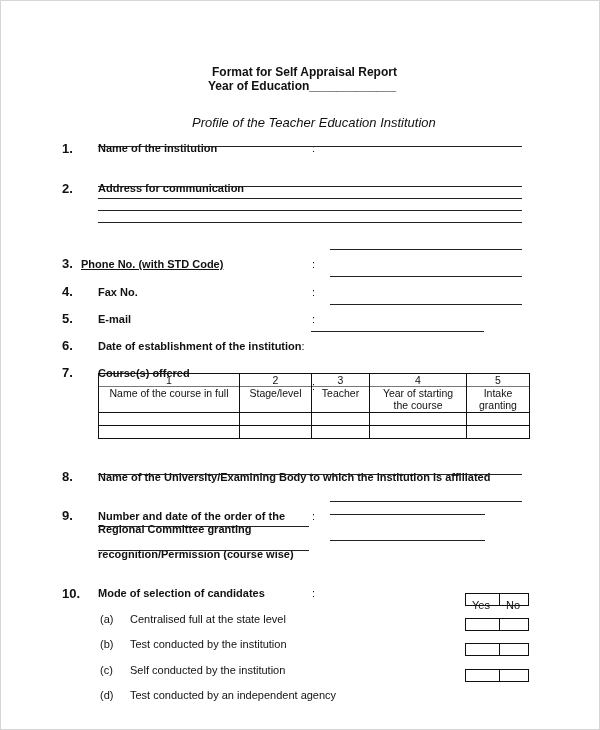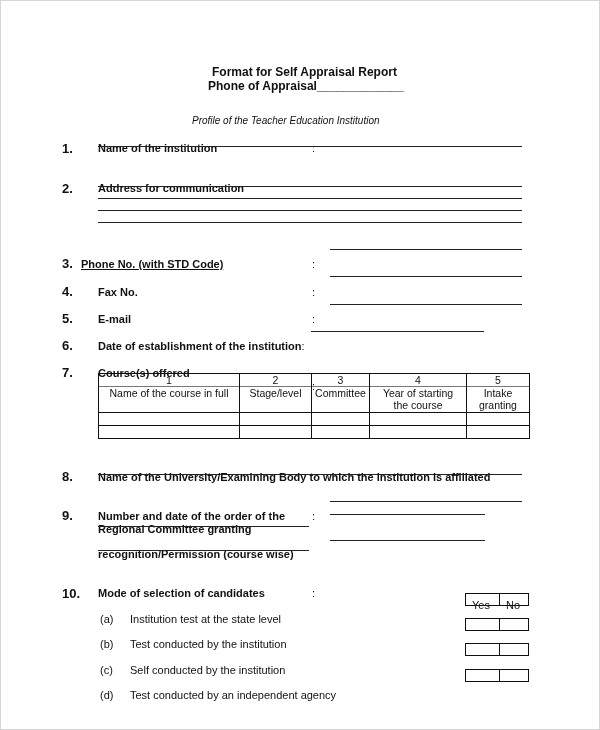--- a/index.html
+++ b/index.html
@@ -8,21 +8,21 @@
     background: #ffffff;
     font-family: "Liberation Sans", sans-serif;
     color: #111;
   }
   .page {
     position: absolute; left: 0; top: 0; width: 598px; height: 728px;
     border: 1px solid #d6d6d6; background: #fff;
   }
   .abs { position: absolute; white-space: nowrap; margin-top: 20px; }
   .title { font-weight: bold; font-size: 12px; }
-  .subtitle { font-style: italic; font-size: 10px; }
+  .subtitle { font-style: italic; font-size: 13px; }
   .num { font-weight: bold; font-size: 13px; }
   .lbl { font-weight: bold; font-size: 11px; }
   .colon { font-size: 11px; }
   .line { position: absolute; height: 0; border-top: 1.5px solid #222; }
   .sub-key, .sub-text { font-size: 11px; }
   table.courses {
     position: absolute; left: 97px; top: 372px; width: 431px;
     border-collapse: collapse; font-size: 10.5px; table-layout: fixed;
   }
   table.courses td {
@@ -42,21 +42,21 @@
   .yn-box .yes { left: 0; width: 33px; border-right: 1px solid #111; }
   .yn-box .no { left: 34px; width: 29px; }
 </style>
 </head>
 <body>
 
 <div class="page">
 
   <div class="abs title" style="left:211px; top:44px;">Format for Self Appraisal Report</div>
   <div class="abs title" style="left:207px; top:58px;">
-    <span>Phone of Appraisal</span><span>_____________</span>
+    <span>Year of Education</span><span>_____________</span>
   </div>
   <div class="abs subtitle" style="left:191px; top:94px;">Profile of the Teacher Education Institution</div>
 
   <div class="abs num" style="left:61px; top:120px;">1.</div>
   <div class="abs lbl" style="left:97px; top:121px;">Name of the institution</div>
   <div class="abs colon" style="left:311px; top:121px;">:</div>
   <div class="line" style="left:97px; top:145px; width:424px;"></div>
 
   <div class="abs num" style="left:61px; top:160px;">2.</div>
   <div class="abs lbl" style="left:97px; top:161px;">Address for communication</div>
@@ -100,21 +100,21 @@
         <tr class="hdr-num">
       <td>1</td>
       <td>2</td>
       <td>3</td>
       <td>4</td>
       <td>5</td>
     </tr>
     <tr class="hdr-lbl">
       <td>Name of the course in full</td>
       <td>Stage/level</td>
-      <td>Committee</td>
+      <td>Teacher</td>
       <td style="padding:0 8px;">Year of starting the course</td>
       <td style="padding:0 6px;">Intake granting</td>
     </tr>
     <tr class="data">
       <td></td>
       <td></td>
       <td></td>
       <td></td>
       <td></td>
     </tr>
@@ -145,21 +145,21 @@
   <div class="line" style="left:97px; top:549px; width:211px;"></div>
 
   <div class="abs num" style="left:61px; top:565px;">10.</div>
   <div class="abs lbl" style="left:97px; top:566px;">Mode of selection of candidates</div>
   <div class="abs colon" style="left:311px; top:566px;">:</div>
 
   <div class="abs yn-head" style="left:471px; top:578px;">Yes</div>
   <div class="abs yn-head" style="left:505px; top:578px;">No</div>
 
   <div class="abs sub-key" style="left:99px; top:592px;">(a)</div>
-  <div class="abs sub-text" style="left:129px; top:592px;">Institution test at the state level</div>
+  <div class="abs sub-text" style="left:129px; top:592px;">Centralised full at the state level</div>
   <div class="yn-box" style="left:464px; top:592px;">
     <div class="cell yes"></div>
     <div class="cell no"></div>
   </div>
 
   <div class="abs sub-key" style="left:99px; top:617px;">(b)</div>
   <div class="abs sub-text" style="left:129px; top:617px;">Test conducted by the institution</div>
   <div class="yn-box" style="left:464px; top:617px;">
     <div class="cell yes"></div>
     <div class="cell no"></div>

